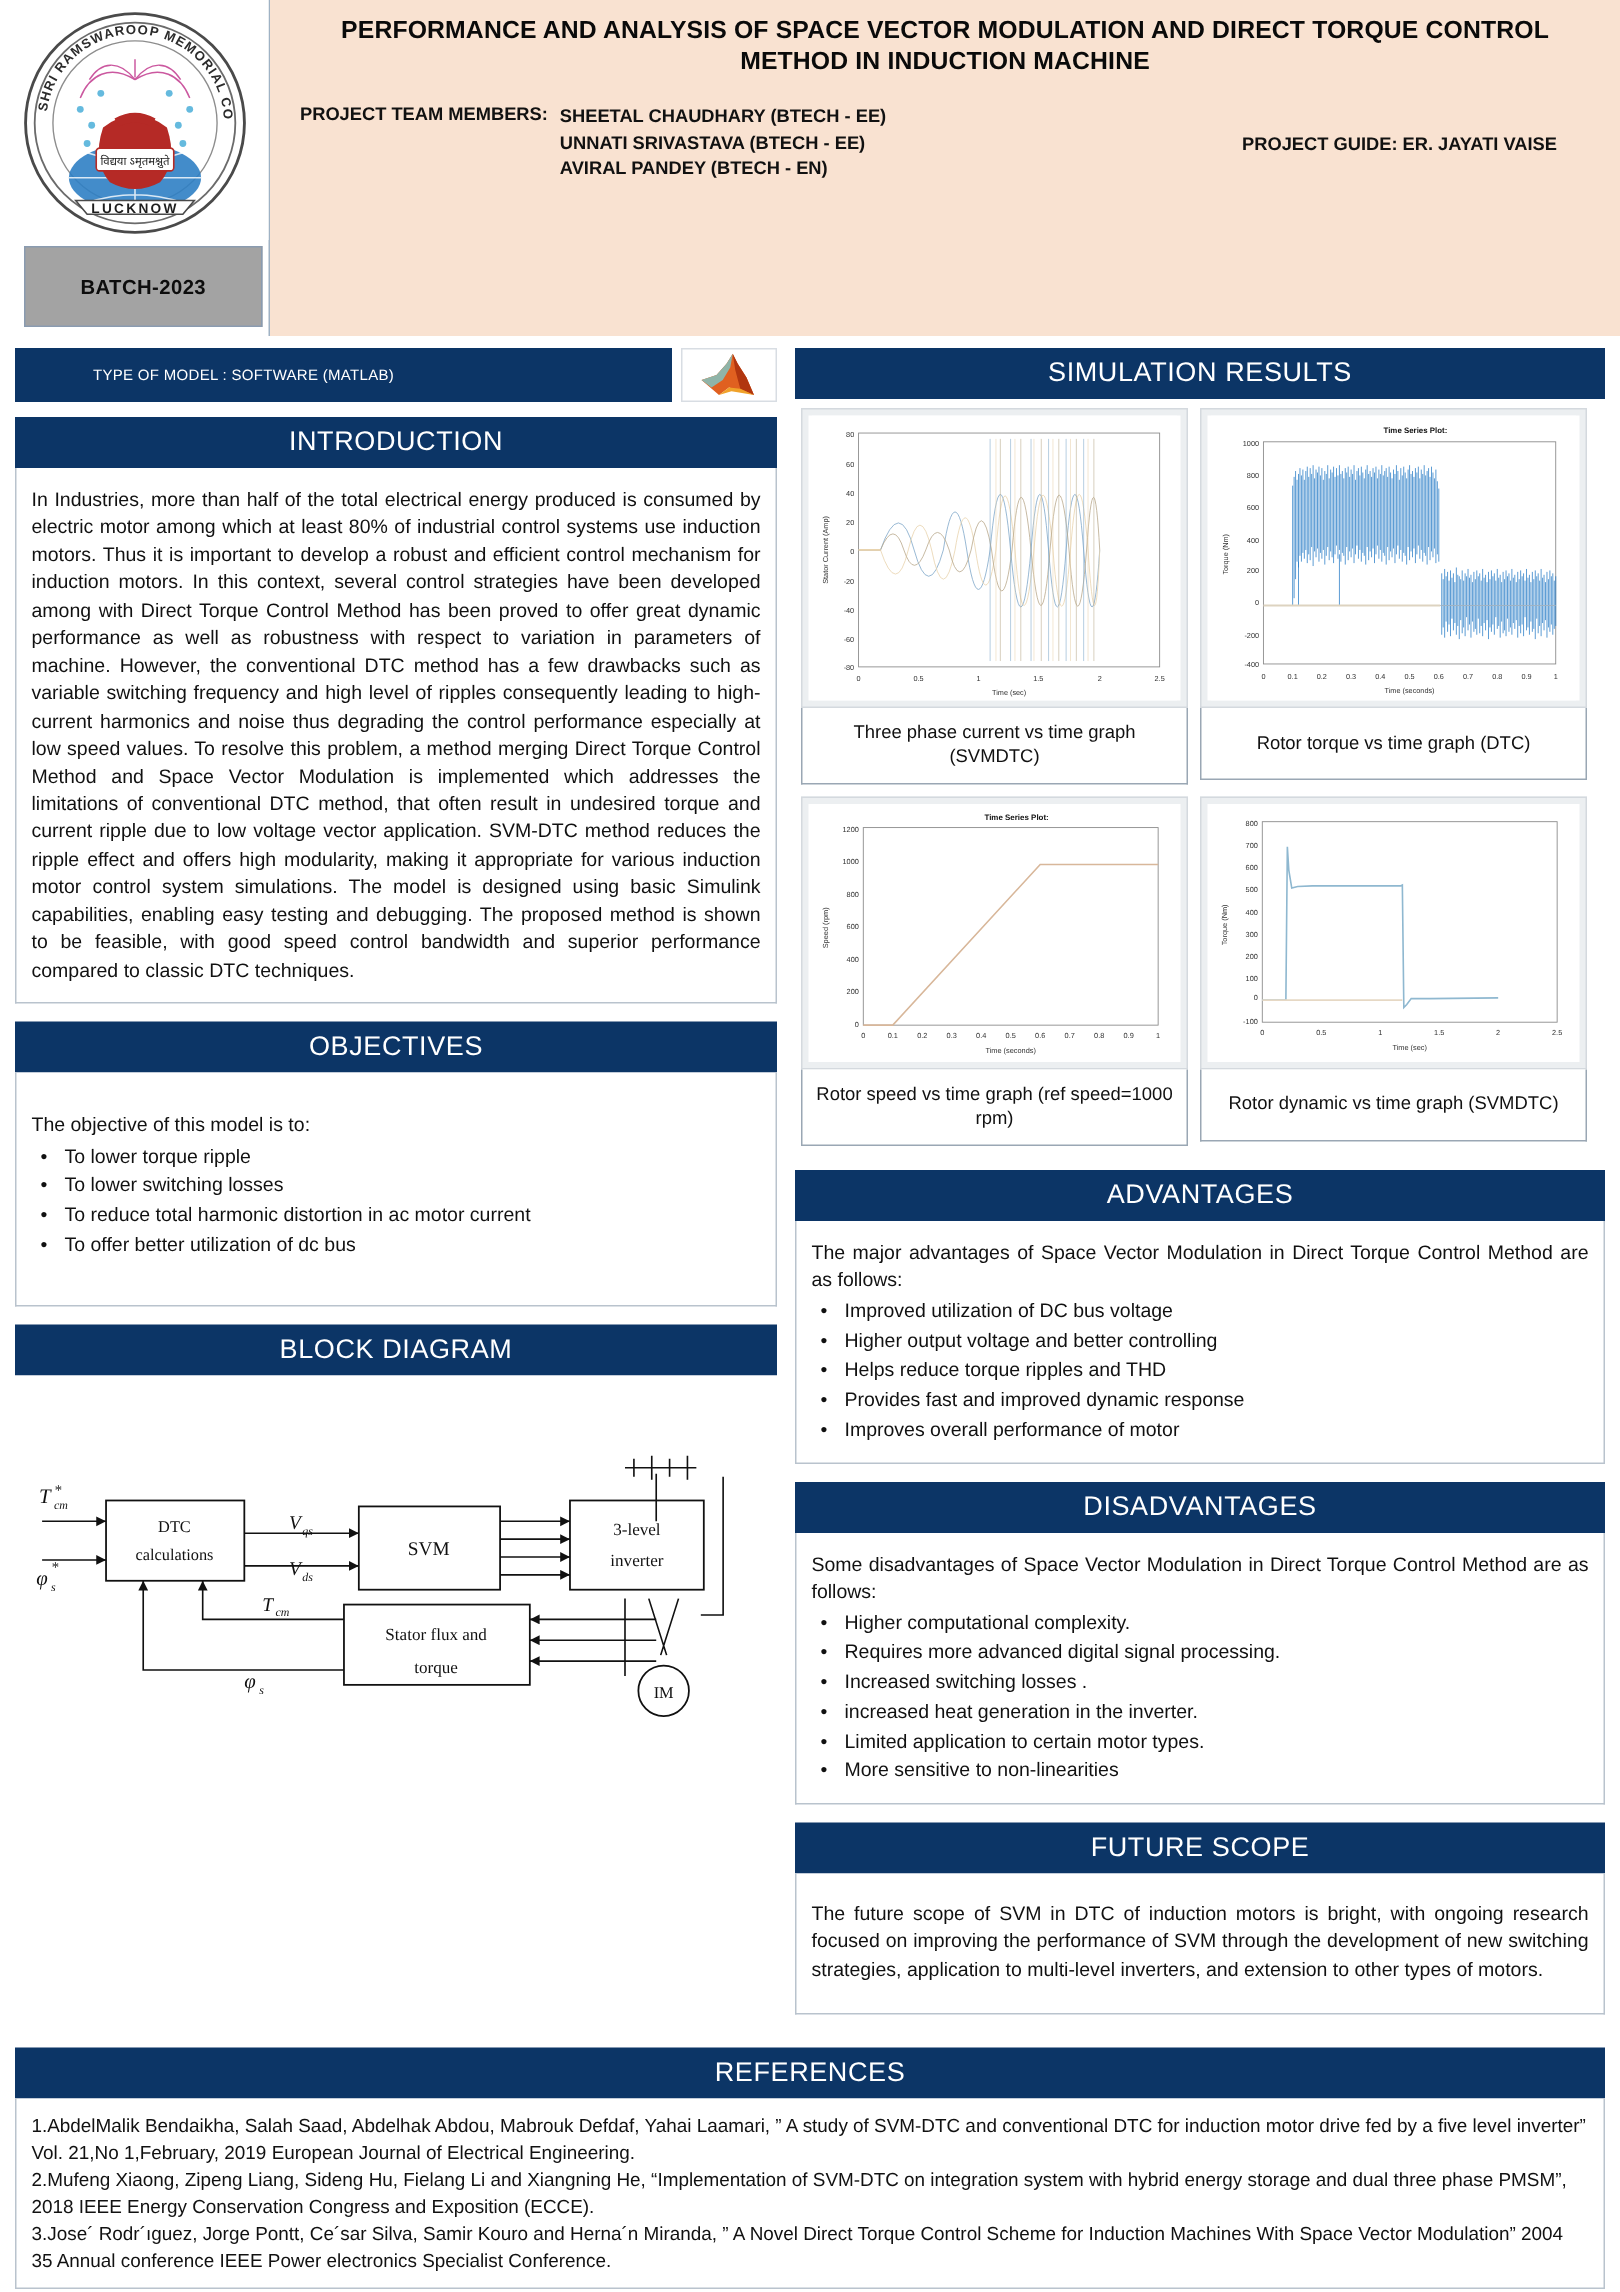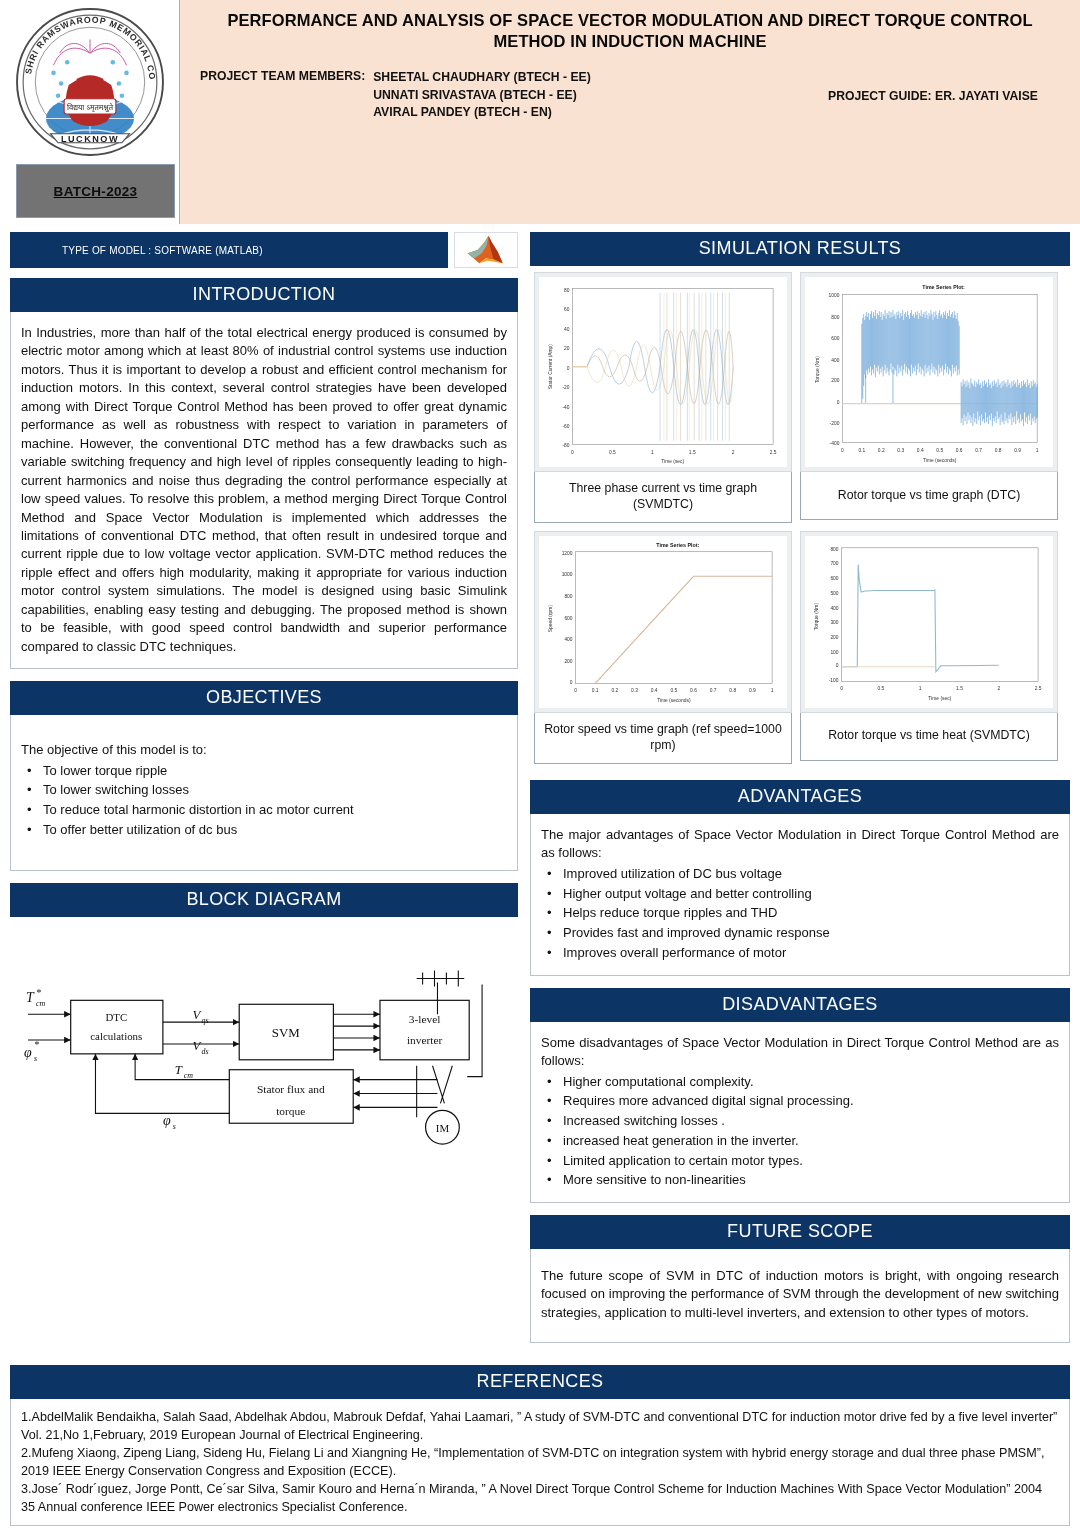--- a/index.html
+++ b/index.html
@@ -18,22 +18,22 @@
     display: flex; flex-direction: column;
     border-right: 1px solid #9fb2c4;
   }
   .crest-wrap {
     height: 160px; display: flex; align-items: center; justify-content: center;
     background: #fff; padding-top: 4px;
   }
   .crest { width: 152px; height: 152px; }
   .batch-box {
     flex: 1; margin: 4px 4px 6px 16px;
-    border: 1px solid #8a9bb0; background: #737373;
-    display: flex; align-items: center; justify-content: center; text-decoration: underline;
+    border: 1px solid #8a9bb0; background: #a3a3a3;
+    display: flex; align-items: center; justify-content: center;
   }
   .batch-box span { font-size: 13.5px; font-weight: bold; letter-spacing: .3px; color: #0d0d0d; }
 
   .head-right { flex: 1; display: flex; flex-direction: column; }
   .college-band {
     background: #0c3566; color: #fff;
     height: 72px; display: flex; align-items: center; justify-content: center;
     text-align: center; padding: 0 24px;
   }
   .college-band h1 { font-size: 20.5px; font-weight: bold; line-height: 1.25; letter-spacing: .2px; }
@@ -470,21 +470,21 @@
                     <text x="196" y="157">2</text>
                     <text x="236" y="157">2.5</text>
                 </g>
                 <text class="gt" x="136" y="167" text-anchor="middle">Time (sec)</text>
                 <text class="gt" x="12" y="82" text-anchor="middle" transform="rotate(-90 12 82)">Torque (Nm)</text>
                 <path d="M36,133 L52,133 L53,29 L54,45 L56,57 L60,56 L70,55.5 L100,55.5 L130,55.5 L131,55
                          L132,138 L134,136 L137,132 L150,132 L196,131.5" fill="none" stroke="#8fb8d0" stroke-width="1.1"></path>
                 <line x1="36" y1="133" x2="131" y2="133" stroke="#e6d8c4" stroke-width="1.1"></line>
               </svg>
             </div>
-            <div class="chart-cap">Rotor torque vs time heat (SVMDTC)</div>
+            <div class="chart-cap">Rotor dynamic vs time graph (SVMDTC)</div>
           </div>
         </div>
       </div>
 
       <div class="mblock">
         <div class="sec-head">ADVANTAGES</div>
         <div class="panel panel-pad">
           <p class="body-text">The major advantages of Space Vector Modulation in Direct Torque Control Method are as follows:</p>
           <ul class="bullets">
             <li>Improved utilization of DC bus voltage</li>
@@ -517,18 +517,18 @@
           <p class="body-text">The future scope of SVM in DTC of induction motors is bright, with ongoing research focused on improving the performance of SVM through the development of new switching strategies, application to multi-level inverters, and extension to other types of motors.</p>
         </div>
       </div>
     </div>
   </div>
 
   <div class="refs">
     <div class="sec-head">REFERENCES</div>
     <div class="panel ref-body">
       <p>1.AbdelMalik Bendaikha, Salah Saad, Abdelhak Abdou, Mabrouk Defdaf, Yahai Laamari, ” A study of SVM-DTC and conventional DTC for induction motor drive fed by a five level inverter” Vol. 21,No 1,February, 2019 European Journal of Electrical Engineering.</p>
-      <p>2.Mufeng Xiaong, Zipeng Liang, Sideng Hu, Fielang Li and Xiangning He, “Implementation of SVM-DTC on integration system with hybrid energy storage and dual three phase PMSM”, 2019 IEEE Energy Conservation Congress and Exposition (ECCE).</p>
+      <p>2.Mufeng Xiaong, Zipeng Liang, Sideng Hu, Fielang Li and Xiangning He, “Implementation of SVM-DTC on integration system with hybrid energy storage and dual three phase PMSM”, 2018 IEEE Energy Conservation Congress and Exposition (ECCE).</p>
       <p>3.Jose´ Rodr´ıguez, Jorge Pontt, Ce´sar Silva, Samir Kouro and Herna´n Miranda, ” A Novel Direct Torque Control Scheme for Induction Machines With Space Vector Modulation” 2004 35 Annual conference IEEE Power electronics Specialist Conference.</p>
     </div>
   </div>
 
 </div>
 
 </body></html>

